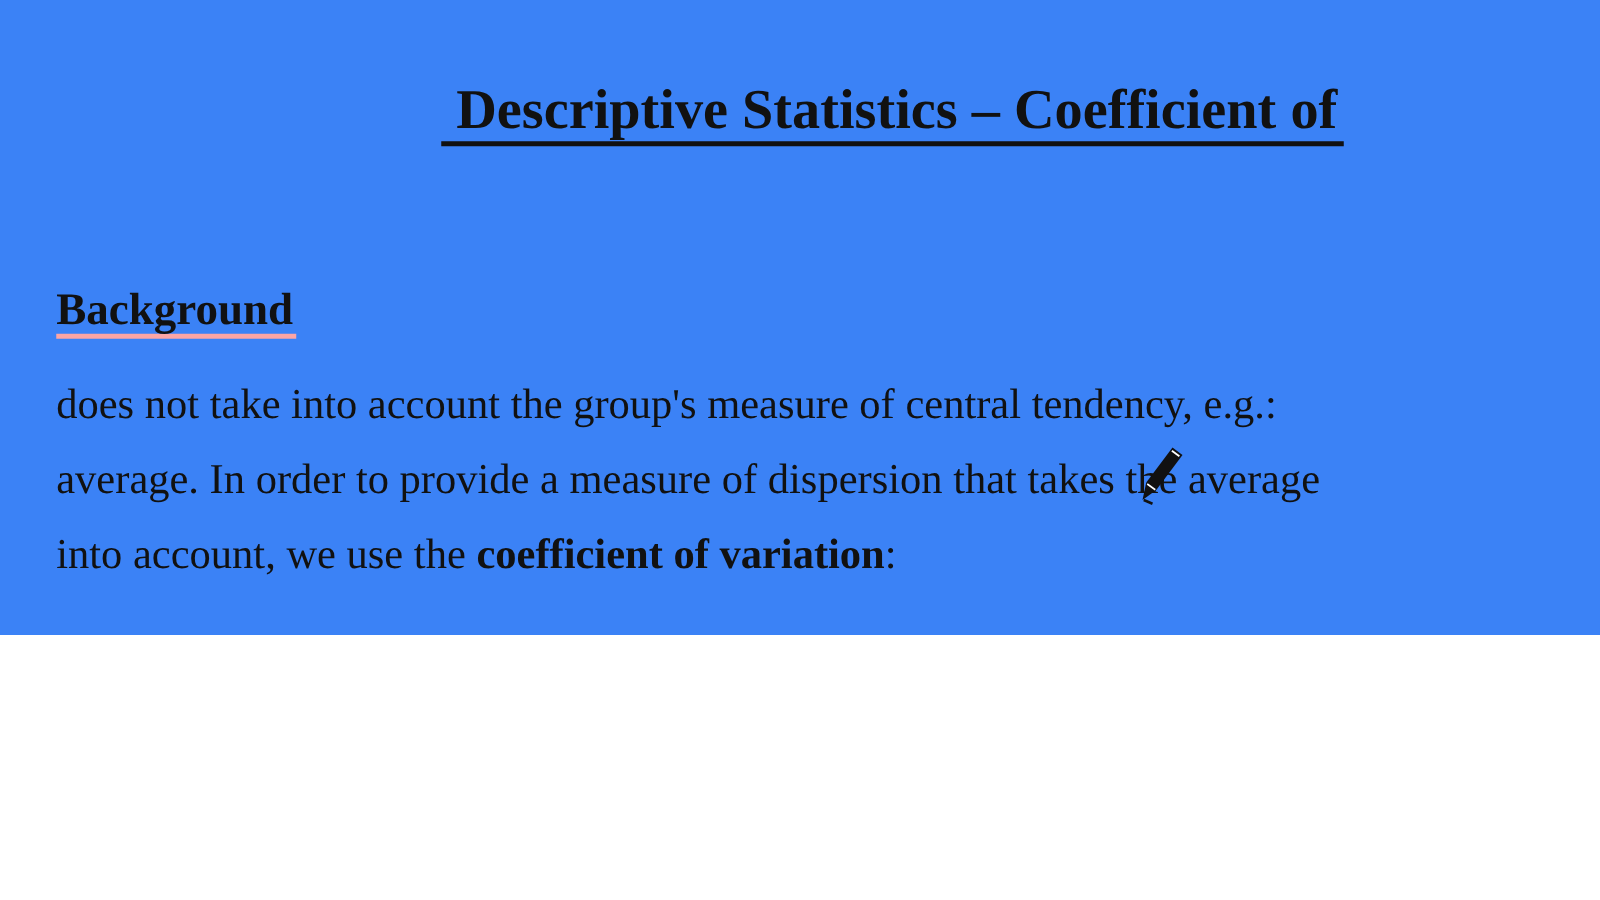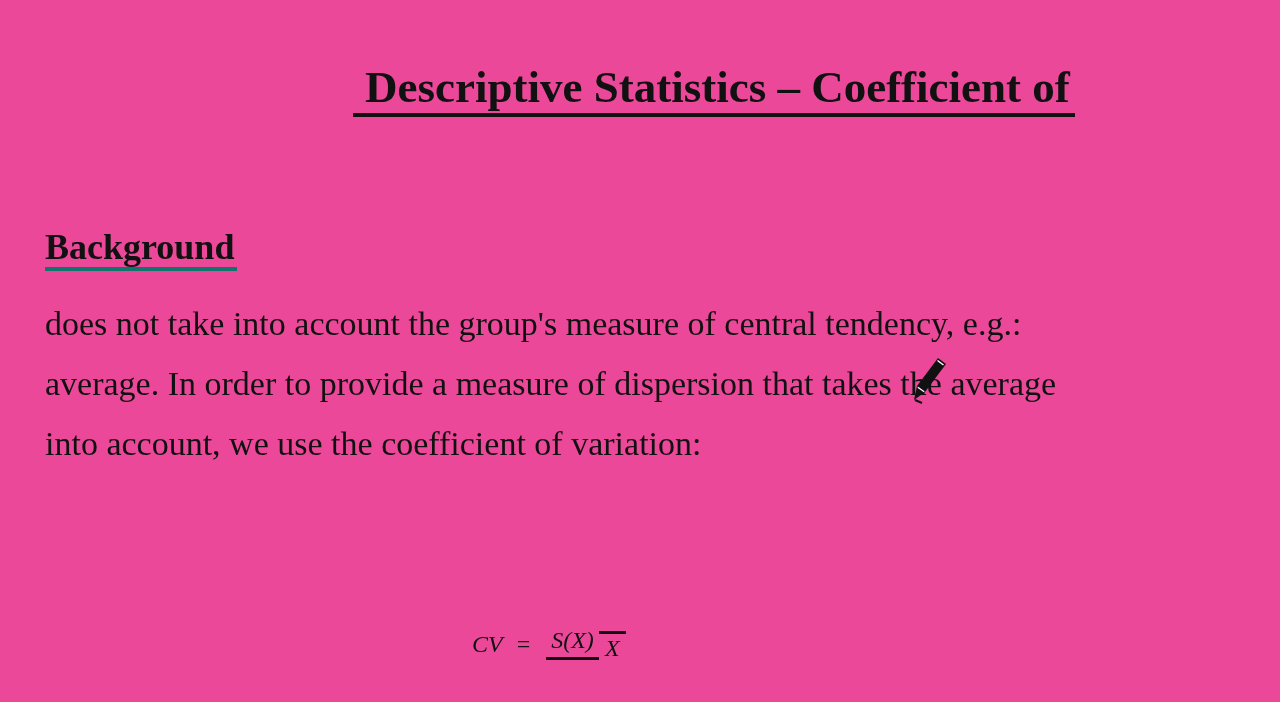--- a/index.html
+++ b/index.html
@@ -3,22 +3,22 @@
 <meta charset="utf-8">
 <style>
   html, body {
     margin: 0;
     padding: 0;
     background: #ffffff;
   }
   .page {
     position: relative;
     width: 1280px;
-    height: 702px;
-    background: #ec4899;
+    height: 508px;
+    background: #3b82f6;
     color: #111111;
     font-family: "Liberation Serif", "DejaVu Serif", serif;
     overflow: hidden;
   }
   
   .title-line {
     position: absolute;
     font-weight: bold;
     font-size: 45px;
     line-height: 1;
@@ -37,37 +37,37 @@
   }
   
   .section-heading {
     position: absolute;
     left: 45px;
     top: 229px;
     font-size: 36px;
     font-weight: bold;
     line-height: 1;
     white-space: nowrap;
-    border-bottom: 4px solid #0f766e;
+    border-bottom: 4px solid #fca5a5;
     padding: 0 3px 2px 0;
   }
   
   .body-text {
     position: absolute;
     left: 45px;
     top: 294px;
     font-size: 34px;
     line-height: 60px;
   }
   .body-line {
     white-space: nowrap;
     height: 60px;
   }
   .bold-phrase {
-    font-weight: normal;
+    font-weight: bold;
   }
   
   .formula {
     position: absolute;
     left: 472px;
     top: 627px;
     display: flex;
     align-items: center;
     font-style: italic;
     font-size: 24px;

